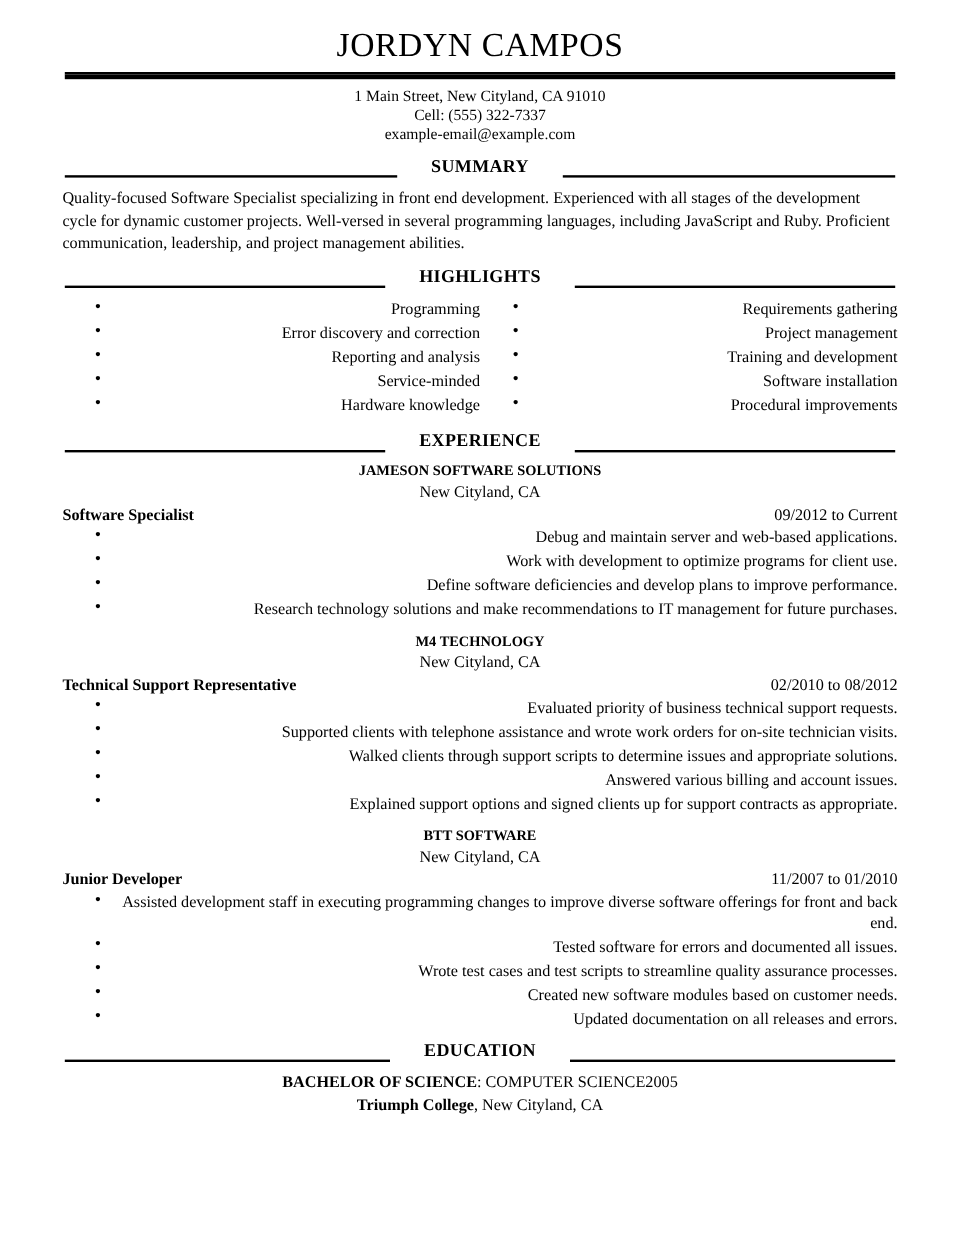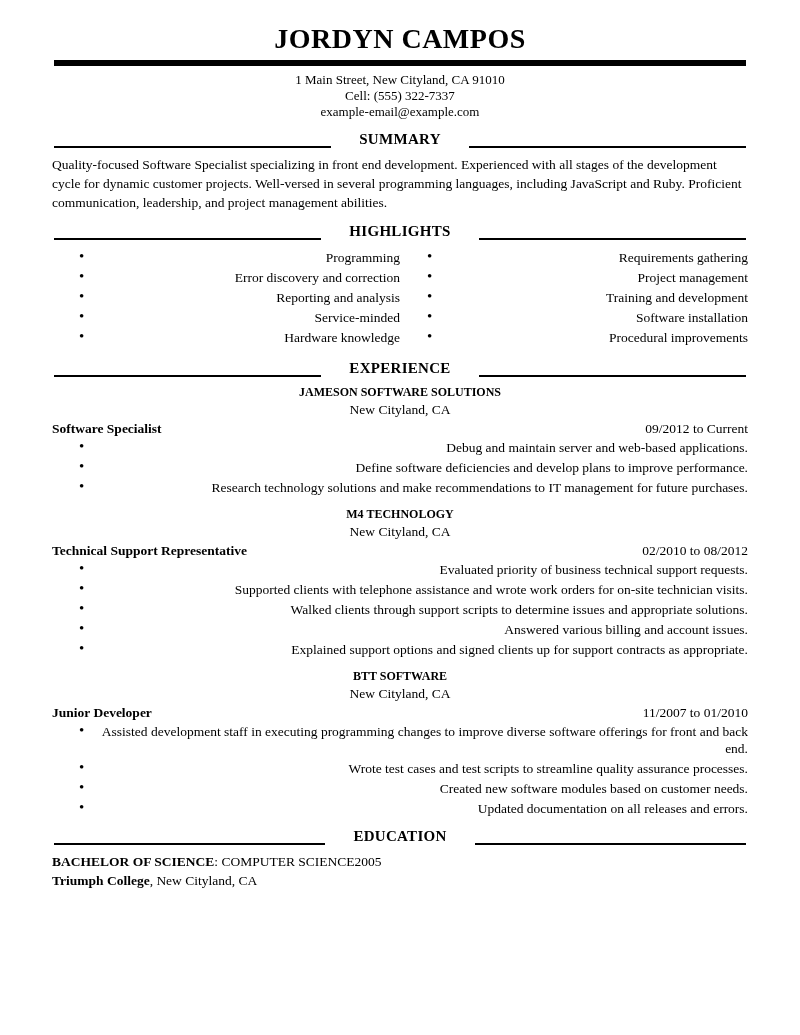--- a/index.html
+++ b/index.html
@@ -12,21 +12,21 @@
     color: #000000;
     font-family: "Liberation Serif", "DejaVu Serif", serif;
     padding: 24px 52px 0 52px;
     overflow: hidden;
   }
 
   
   .name {
     text-align: center;
     font-size: 28px;
-    font-weight: bold;
+    font-weight: normal;
     letter-spacing: 0.5px;
     margin: 0 0 5px 0;
     line-height: 1.1;
   }
   .double-rule {
     height: 2px;              
     border-top: 2px solid #000;
     border-bottom: 4px solid #000;
     margin: 0 2px;
   }
@@ -109,21 +109,21 @@
     line-height: 17px;
     margin-top: 2px;
   }
   .role { font-weight: bold; }
   .job { margin-bottom: 6px; }
   .job:first-child .company { margin-top: 2px; }
 
   
   .edu-row {
     display: flex;
-    justify-content: flex-start;
+    justify-content: center;
     align-items: baseline;
     font-size: 13.5px;
     line-height: 19px;
   }
   .bold { font-weight: bold; }
 </style>
 </head>
 <body>
 
 <div class="page">
@@ -173,20 +173,21 @@
   <div>
       <div class="job">
         <div class="company">JAMESON SOFTWARE SOLUTIONS</div>
         <div class="location">New Cityland, CA</div>
         <div class="role-row">
           <span class="role">Software Specialist</span>
           <span class="dates">09/2012 to Current</span>
         </div>
         <ul class="bullets">
           <li>Debug and maintain server and web-based applications.</li>
+          <li>Work with development to optimize programs for client use.</li>
           <li>Define software deficiencies and develop plans to improve performance.</li>
           <li>Research technology solutions and make recommendations to IT management for future purchases.</li>
         </ul>
       </div>
       <div class="job">
         <div class="company">M4 TECHNOLOGY</div>
         <div class="location">New Cityland, CA</div>
         <div class="role-row">
           <span class="role">Technical Support Representative</span>
           <span class="dates">02/2010 to 08/2012</span>
@@ -201,20 +202,21 @@
       </div>
       <div class="job">
         <div class="company">BTT SOFTWARE</div>
         <div class="location">New Cityland, CA</div>
         <div class="role-row">
           <span class="role">Junior Developer</span>
           <span class="dates">11/2007 to 01/2010</span>
         </div>
         <ul class="bullets">
           <li>Assisted development staff in executing programming changes to improve diverse software offerings for front and back end.</li>
+          <li>Tested software for errors and documented all issues.</li>
           <li>Wrote test cases and test scripts to streamline quality assurance processes.</li>
           <li>Created new software modules based on customer needs.</li>
           <li>Updated documentation on all releases and errors.</li>
         </ul>
       </div>
     </div>
 
   <div class="sec-heading">
     <span class="rule"></span>
     <span class="sec-title">EDUCATION</span>

